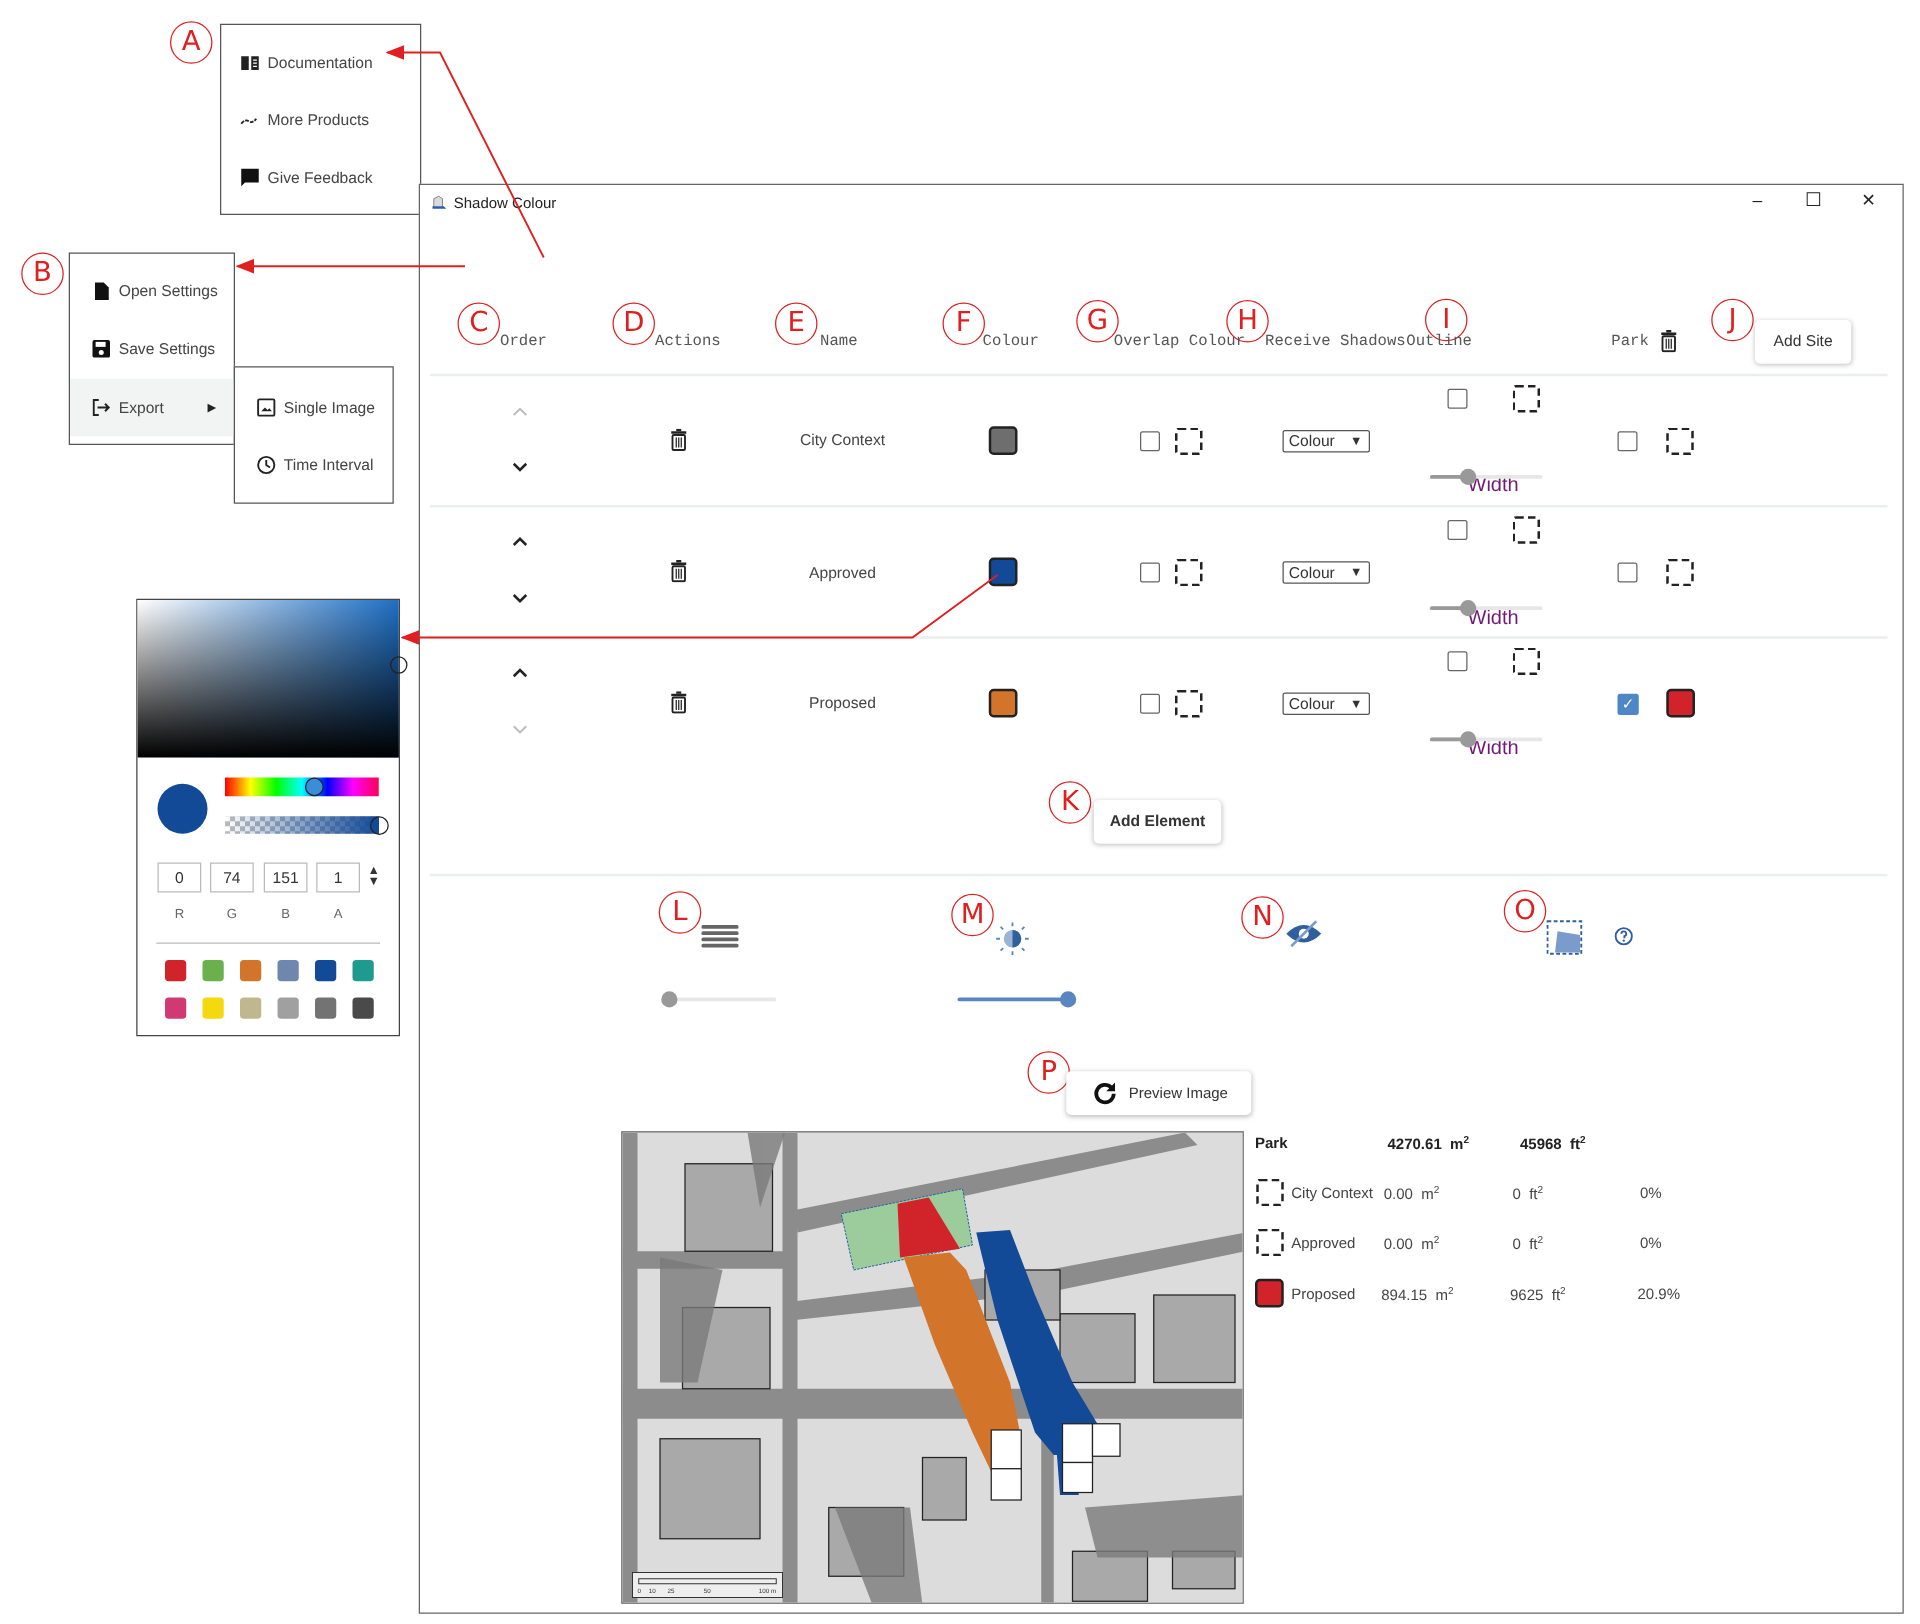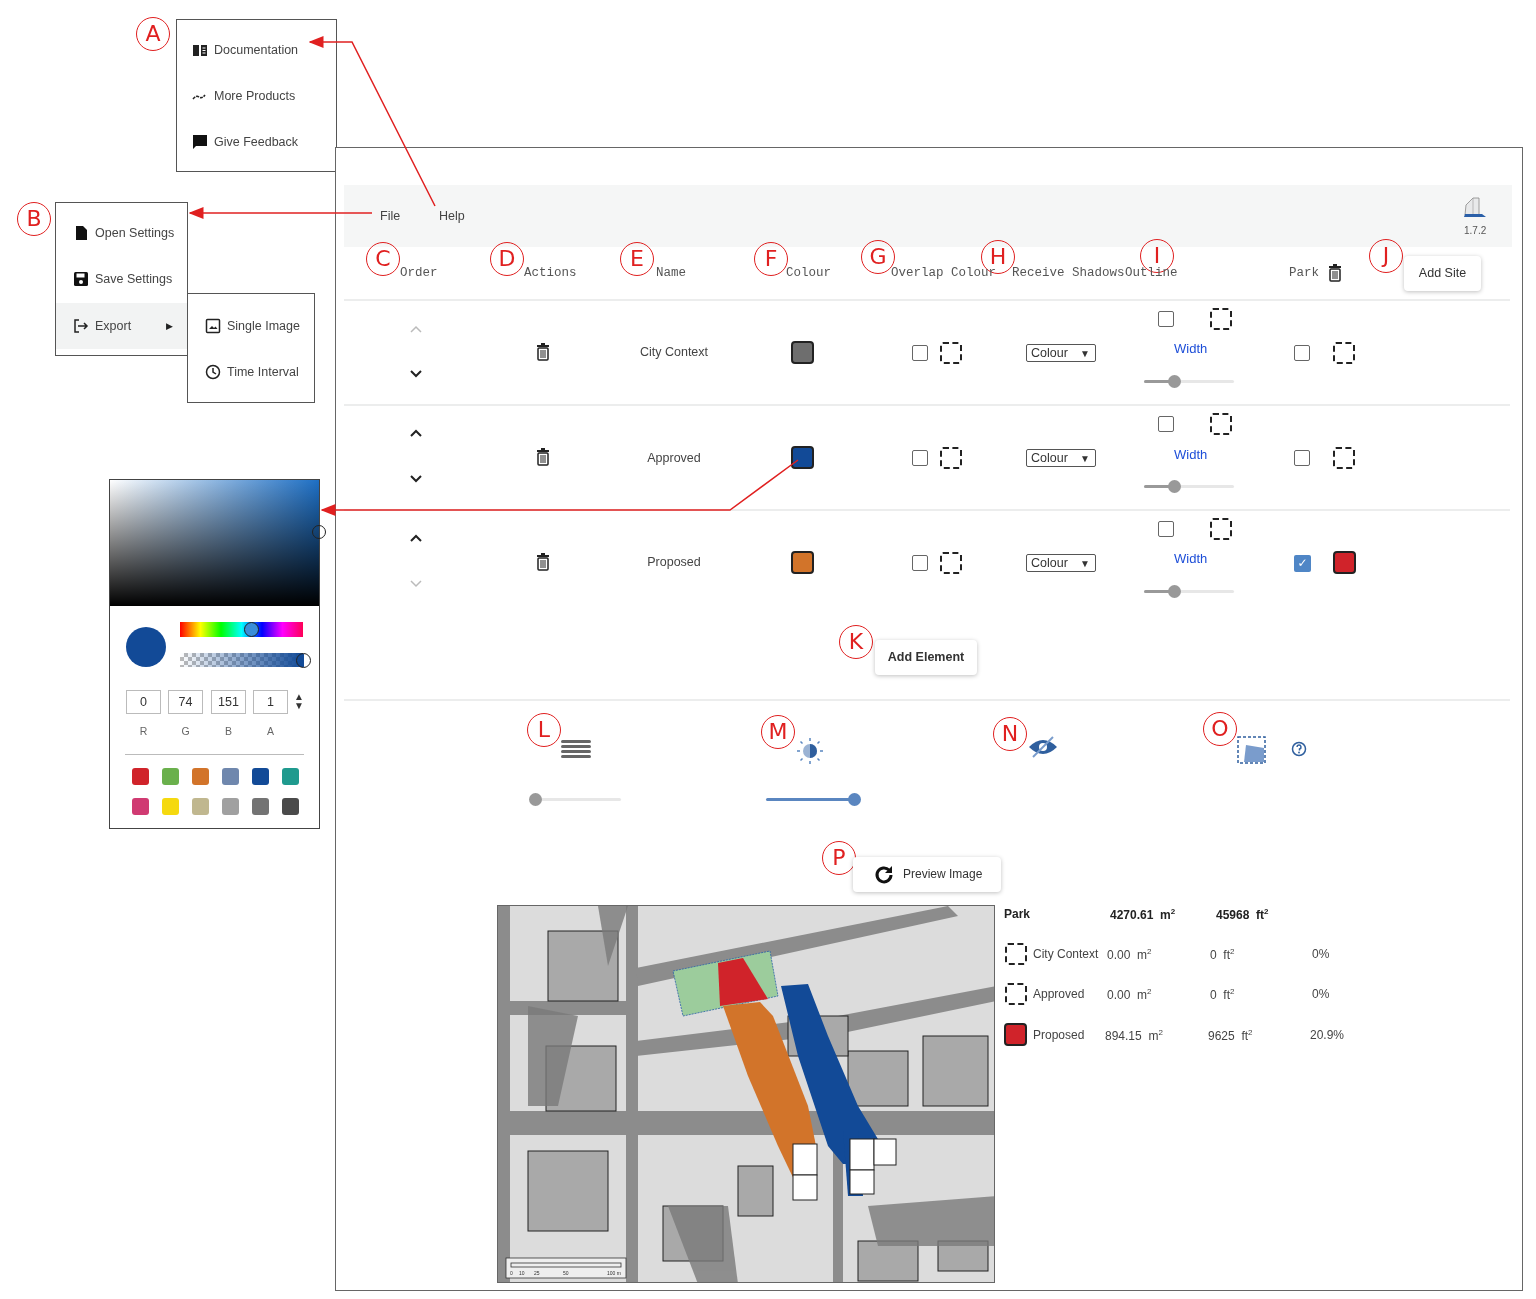--- a/index.html
+++ b/index.html
@@ -18,21 +18,21 @@
   .menubar { position: absolute; left: 8px; top: 37px; right: 10px; height: 62px; background: #f5f6f6; }
   .col-head { position: absolute; top: 118px; font-size: 12.5px; color: #555; font-family: Liberation Mono, monospace; }
   .row-sep { position: absolute; left: 8px; right: 12px; height: 2px; background: #eceded; }
   .chev { position: absolute; width: 14px; height: 10px; }
   .cell-text { position: absolute; font-size: 12.5px; color: #444; text-align: center; width: 140px; }
   .swatch { position: absolute; width: 23px; height: 23px; border: 2px solid #222; border-radius: 4px; }
   .chk { position: absolute; width: 16px; height: 16px; border: 1.5px solid #666; border-radius: 2px; background: #fff; }
   .dash { position: absolute; width: 22px; height: 22px; border: 2px dashed #222; border-radius: 3px; }
   .sel { position: absolute; width: 70px; height: 18px; border: 1px solid #555; border-radius: 2px; font-size: 12.5px; color: #333; padding-left: 4px; line-height: 16px; background: #fff; }
   .sel .caret { position: absolute; right: 5px; top: 1px; font-size: 10px; }
-  .width-lbl { position: absolute; font-size: 13px; color: #1d4ed8; }
+  .width-lbl { position: absolute; font-size: 16px; color: #701a75; margin-top: 39px; }
   .slider-track { position: absolute; height: 3px; background: #e7e7e7; border-radius: 2px; }
   .slider-fill { position: absolute; left: 0; top: 0; bottom: 0; background: #999; border-radius: 2px; }
   .slider-thumb { position: absolute; width: 13px; height: 13px; border-radius: 50%; background: #999; top: -5px; }
   .btn { position: absolute; background: #fff; border-radius: 4px; box-shadow: 0 1px 4px rgba(0,0,0,0.25); font-size: 12.5px; color: #333; text-align: center; }
   .trash { position: absolute; width: 14px; height: 18px; }
   
   .picker { position: absolute; left: 109px; top: 479px; width: 211px; height: 350px; border: 1px solid #444; background: #fff; }
   .picker-sv { position: absolute; left: 0; top: 0; width: 209px; height: 126px;
        background: linear-gradient(to top, #000, rgba(0,0,0,0)), linear-gradient(to right, #fff, #1e6fc4); }
   .rgba-box { position: absolute; top: 210px; width: 35px; height: 24px; border: 1px solid #bbb; font-size: 12.5px; text-align: center; line-height: 22px; color: #333; }
@@ -139,31 +139,31 @@
   <div class="preset" style="left:172px;top:288px;background:#1f9a8e"></div>
   <div class="preset" style="left:22px;top:318px;background:#d03a72"></div>
   <div class="preset" style="left:52px;top:318px;background:#f5d90f"></div>
   <div class="preset" style="left:82px;top:318px;background:#c0b78f"></div>
   <div class="preset" style="left:112px;top:318px;background:#a0a0a0"></div>
   <div class="preset" style="left:142px;top:318px;background:#737373"></div>
   <div class="preset" style="left:172px;top:318px;background:#4a4a4a"></div>
 </div>
 
 <div class="window">
-
-  <div class="menubar">
-    <span style="position:absolute;left:36px;top:24px;font-size:12.5px;color:#444;">File</span>
-    <span style="position:absolute;left:95px;top:24px;font-size:12.5px;color:#444;">Help</span>
-    <svg style="position:absolute;left:1116px;top:10px;width:30px;height:26px" viewBox="0 0 30 26">
-        <path d="M6 10 l7 -7 h6 v17 h-14z" fill="#e8e9ea" stroke="#888" stroke-width="0.8"></path>
-        <path d="M13 3 v17" stroke="#999" stroke-width="0.6"></path>
-        <path d="M4 22 h22 l-4 -3 h-17z" fill="#2a5fa8"></path>
-      </svg>
-    <span style="position:absolute;left:1120px;top:40px;font-size:10px;color:#555;">1.7.2</span>
-  </div>
+  <div class="titlebar">
+    <svg style="position:absolute;left:8px;top:7px;width:14px;height:14px" viewBox="0 0 14 14">
+        <path d="M3 4 l4 -2 l3 2 v7 h-7z" fill="#d8dadd" stroke="#777" stroke-width="0.7"></path>
+        <path d="M2 12 h11 l-2 -2 h-9z" fill="#2a5fa8"></path>
+      </svg>
+    <span style="position:absolute;left:27px;top:7px;">Shadow Colour</span>
+    <span style="position:absolute;left:1066px;top:4px;font-size:14px;">–</span>
+    <span style="position:absolute;left:1108px;top:3px;font-size:15px;">☐</span>
+    <span style="position:absolute;left:1153px;top:4px;font-size:14px;">✕</span>
+  </div>
+
 
   <div class="callout" style="left:30px;top:94px">C</div>
   <div class="callout" style="left:154px;top:94px">D</div>
   <div class="callout" style="left:284px;top:94px">E</div>
   <div class="callout" style="left:418px;top:94px">F</div>
   <div class="callout" style="left:525px;top:92px">G</div>
   <div class="callout" style="left:645px;top:92px">H</div>
   <div class="callout" style="left:804px;top:91px">I</div>
   <div class="callout" style="left:1033px;top:91px">J</div>
 

